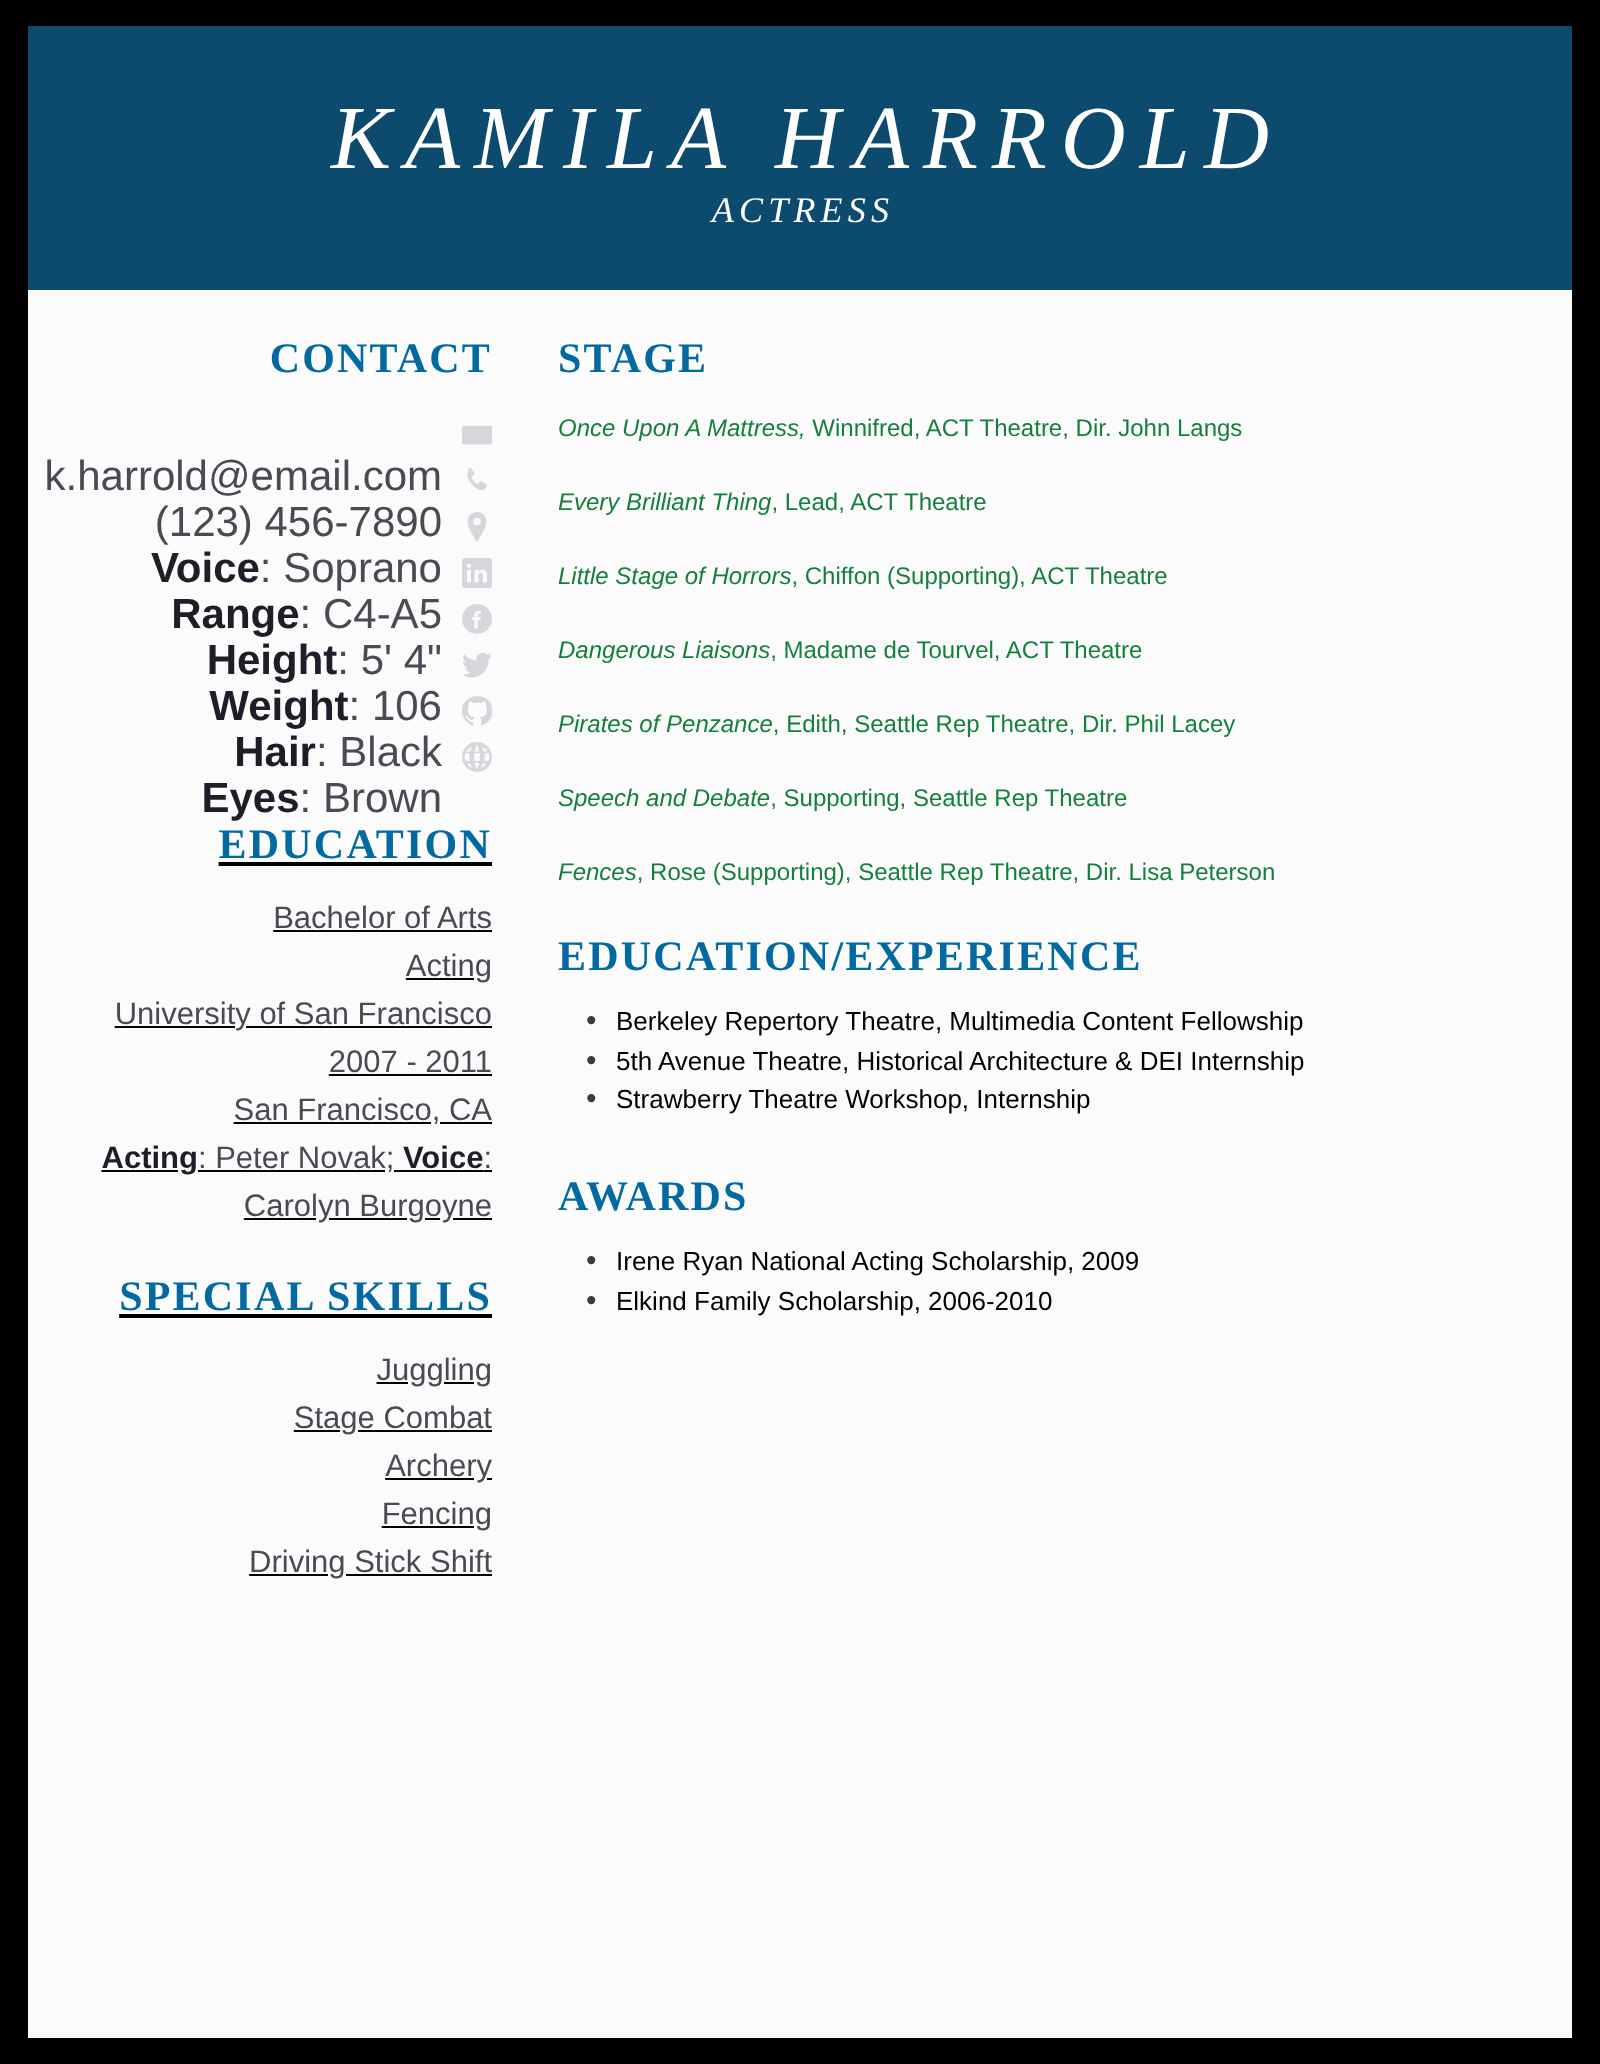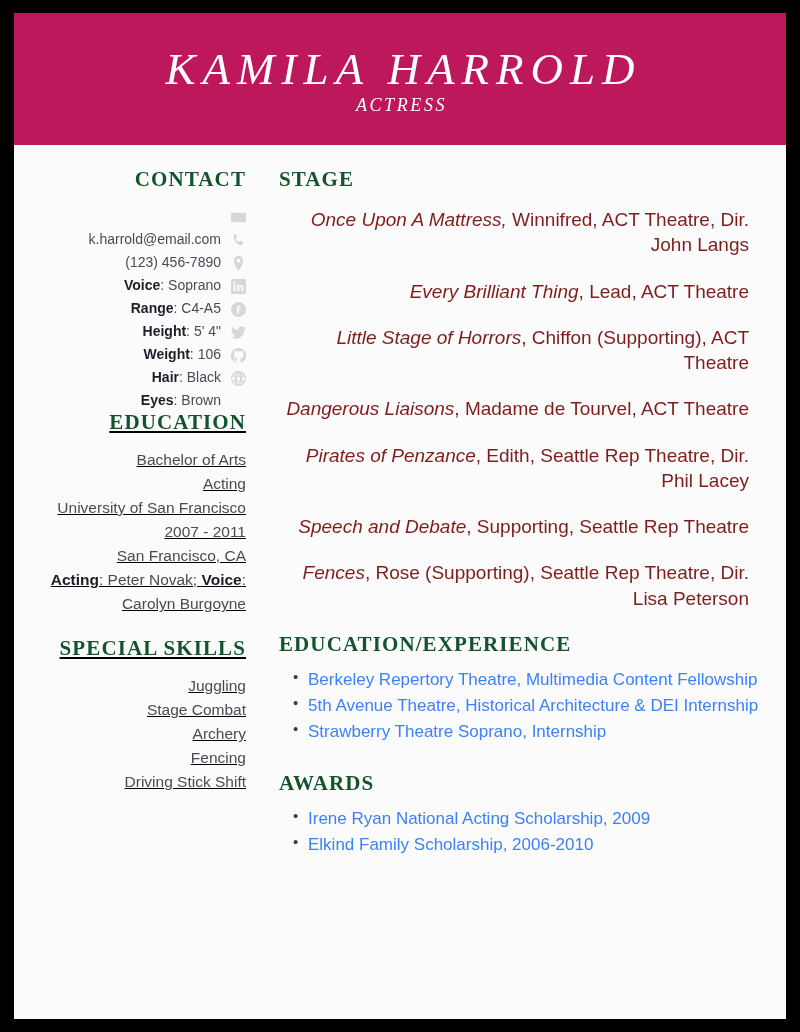--- a/index.html
+++ b/index.html
@@ -24,21 +24,21 @@
     width: 772px;
     height: 1006px;
     background: #fbfbfb;
     overflow: hidden;
   }
 
   
   .header-banner {
     width: 100%;
     height: 132px;
-    background: #be185d;
+    background: #0c4a6e;
     display: flex;
     flex-direction: column;
     align-items: center;
     justify-content: center;
     padding-top: 4px;
   }
 
   .candidate-name {
     font-family: "Liberation Serif", serif;
     font-style: italic;
@@ -81,39 +81,39 @@
     padding-left: 27px;
     padding-right: 24px;
   }
 
   
   .section-heading {
     font-family: "Liberation Serif", serif;
     font-weight: 700;
     font-size: 21px;
     letter-spacing: 1.1px;
-    color: #14532d;
+    color: #0369a1;
   }
 
   .col-left .section-heading { text-align: right; }
   .col-right .section-heading { text-align: left; }
 
   
   .contact-list { margin-top: 14px; }
 
   .contact-row {
     display: flex;
     align-items: center;
     justify-content: flex-end;
     gap: 9px;
     height: 23px;
   }
 
   .contact-text {
-    font-size: 14px;
+    font-size: 21px;
     color: #4a4a55;
     line-height: 1.35;
     white-space: nowrap;
     margin-top: 44px;
   }
 
   .contact-text b {
     font-weight: 700;
     color: #1f1d27;
   }
@@ -138,42 +138,41 @@
     color: #4a4a55;
     line-height: 1.55;
     text-align: right;
   }
   .left-line b { font-weight: 700; color: #1f1d27; }
 
   
   .credits { margin-top: 15px; }
 
   .credit {
-    font-size: 19px;
-    color: #7f1d1d;
+    font-size: 12px;
+    color: #15803d;
     line-height: 1.33;
     margin-bottom: 21px;
     max-width: 470px;
-    text-align: right;
   }
   .credit i {
     font-style: italic;
   }
 
   .right-block { margin-top: 8px; }
 
   .bullet-list {
     margin-top: 10px;
     padding-left: 29px;
   }
 
   .bullet-item {
     position: relative;
-    font-size: 17px;
-    color: #3b82f6;
+    font-size: 13px;
+    color: #000000;
     line-height: 1.53;
     list-style: none;
   }
   .bullet-item::before {
     content: "•";
     position: absolute;
     left: -15px;
     top: -1px;
     color: #3b3b45;
     font-size: 15px;
@@ -321,21 +320,21 @@
             <div class="credit"><i>Fences</i><span>, Rose (Supporting), Seattle Rep Theatre, Dir. Lisa Peterson</span></div>
 
           </div>
         </div>
 
         <div class="right-block">
           <div class="section-heading">EDUCATION/EXPERIENCE</div>
           <ul class="bullet-list">
             <li class="bullet-item">Berkeley Repertory Theatre, Multimedia Content Fellowship</li>
             <li class="bullet-item">5th Avenue Theatre, Historical Architecture &amp; DEI Internship</li>
-            <li class="bullet-item">Strawberry Theatre Soprano, Internship</li>
+            <li class="bullet-item">Strawberry Theatre Workshop, Internship</li>
           </ul>
         </div>
 
         <div class="spacer-awards"></div>
 
         <div>
           <div class="section-heading">AWARDS</div>
           <ul class="bullet-list">
             <li class="bullet-item">Irene Ryan National Acting Scholarship, 2009</li>
             <li class="bullet-item">Elkind Family Scholarship, 2006-2010</li>

